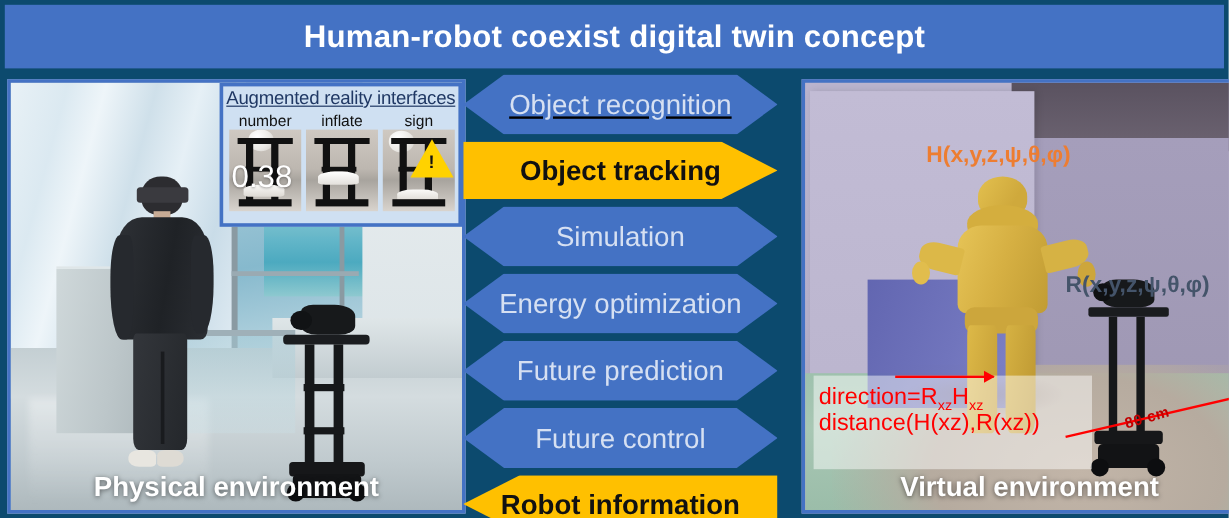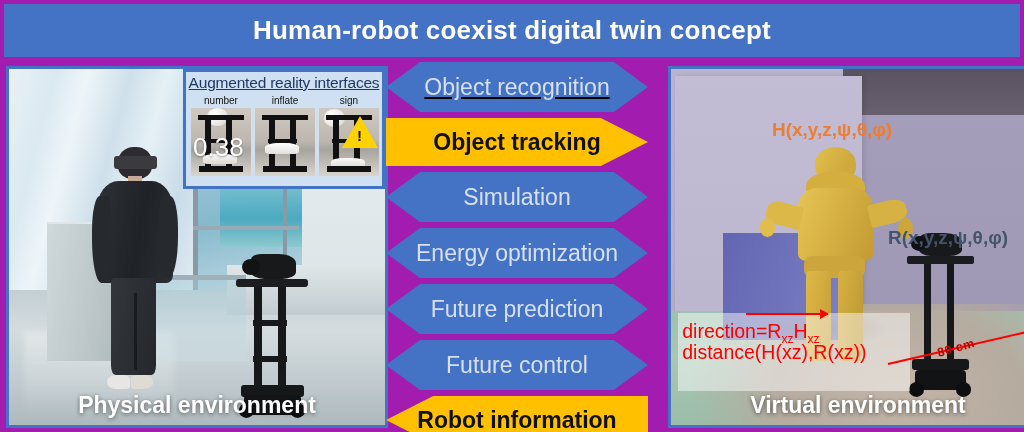--- a/index.html
+++ b/index.html
@@ -2,21 +2,21 @@
 <html><head>
 <meta charset="utf-8">
 <style>
   * { box-sizing: border-box; margin: 0; padding: 0; }
   html, body {
     width: 1024px; height: 432px;
     background: #ffffff;
     font-family: "Liberation Sans", sans-serif;
     overflow: hidden;
   }
-  #root { position: relative; width: 1024px; height: 432px; background:#a21caf; }
+  #root { position: relative; width: 1024px; height: 432px; background:#0c4a6e; }
 
   
   .title-bar {
     position: absolute; left: 4px; top: 4px; width: 1016px; height: 53px;
     background: #4472C4;
     display: flex; align-items: center; justify-content: center;
   }
   .title-bar .title-text {
     color: #ffffff; font-size: 26px; font-weight: bold; letter-spacing: .2px;
     white-space: nowrap;
@@ -153,21 +153,21 @@
     background:#cfe0f2; border:3px solid #4472C4;
   }
   .ar-title {
     text-align:center; color:#203864; font-size:15.5px;
     text-decoration:underline; margin-top:2px; letter-spacing:-.2px;
     white-space:nowrap;
   }
   .ar-cols { display:flex; justify-content:space-between; padding:1px 5px 0 5px; gap:4px; }
   .ar-col { width:60px; }
   .ar-col-label {
-    text-align:center; color:#111; font-size:10px; line-height:15px;
+    text-align:center; color:#111; font-size:13px; line-height:15px;
   }
   .ar-thumb {
     position:relative; width:60px; height:68px; overflow:hidden;
     background: linear-gradient(180deg,#cfc9c2 0%,#bdb7b0 48%,#a8a49e 62%,#d9d4ce 100%);
   }
   .art-col-l { position:absolute; left:24%; top:16%; width:10%; height:76%; background:#111; }
   .art-col-r { position:absolute; left:58%; top:16%; width:10%; height:76%; background:#111; }
   .art-top   { position:absolute; left:12%; top:10%; width:76%; height:8%; background:#111; }
   .art-mid   { position:absolute; left:22%; top:46%; width:48%; height:6%; background:#111; }
   .art-bot   { position:absolute; left:14%; top:86%; width:72%; height:8%; background:#111; }

